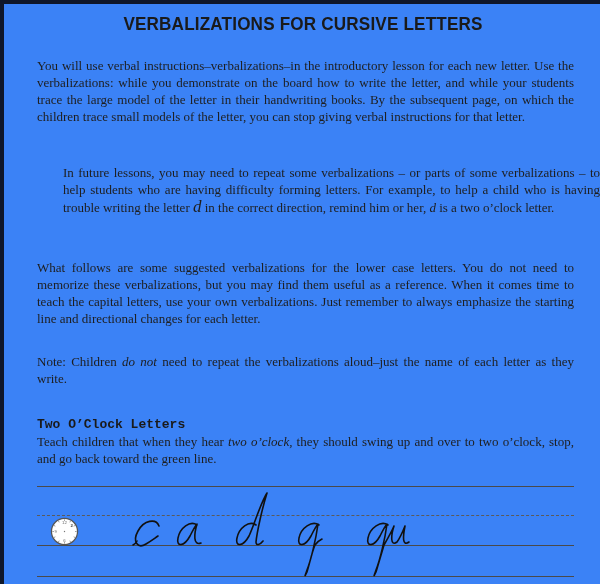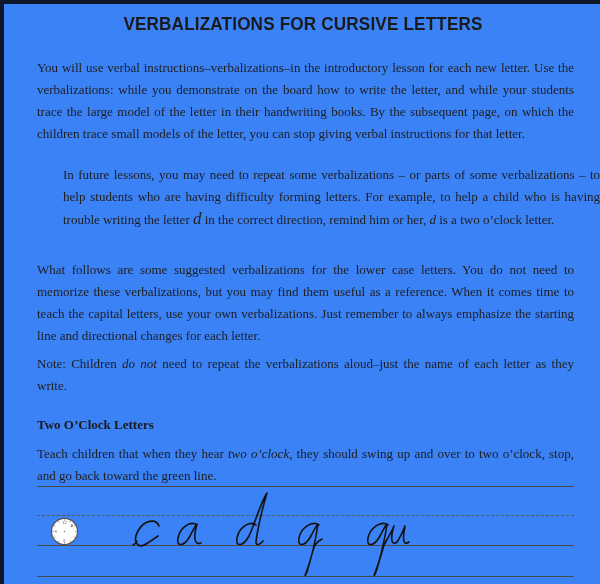--- a/index.html
+++ b/index.html
@@ -19,37 +19,37 @@
       font-size: 19px;
       letter-spacing: 0.2px;
       transform: scaleX(0.9);
       transform-origin: center;
       color: #1a1a1a;
     }
     .para {
       position: absolute; left: 33px; width: 537px;
       font-family: "Liberation Serif", serif;
       font-size: 13px;
-      line-height: 22px;
+      line-height: 17px;
       text-align: justify;
       color: #1e1e1e;
       margin: 0;
     }
     .p1 { top: 53px; }
     .p2 { top: 160px; margin-left: 26px; }
     .p3 { top: 255px; }
     .p4 { top: 349px; }
     .subhead {
       position: absolute; left: 33px; top: 413px;
-      font-family: Liberation Serif, serif;
+      font-family: Liberation Mono, monospace;
       font-weight: bold;
       font-size: 13px;
       color: #1a1a1a;
     }
-    .p5 { top: 429px; margin-top: 10px; }
+    .p5 { top: 429px; }
     .cursive-d { font-style: italic; font-size: 17px; }
     .ital { font-style: italic; }
     .guide {
       position: absolute; left: 33px; width: 537px; height: 0;
     }
     .guide.solid { border-top: 1.5px solid #4a4a4a; }
     .guide.dashed { border-top: 1.5px dashed #5a5a5a; }
     .g-top { top: 482px; }
     .g-mid { top: 511px; }
     .g-base { top: 541px; }

